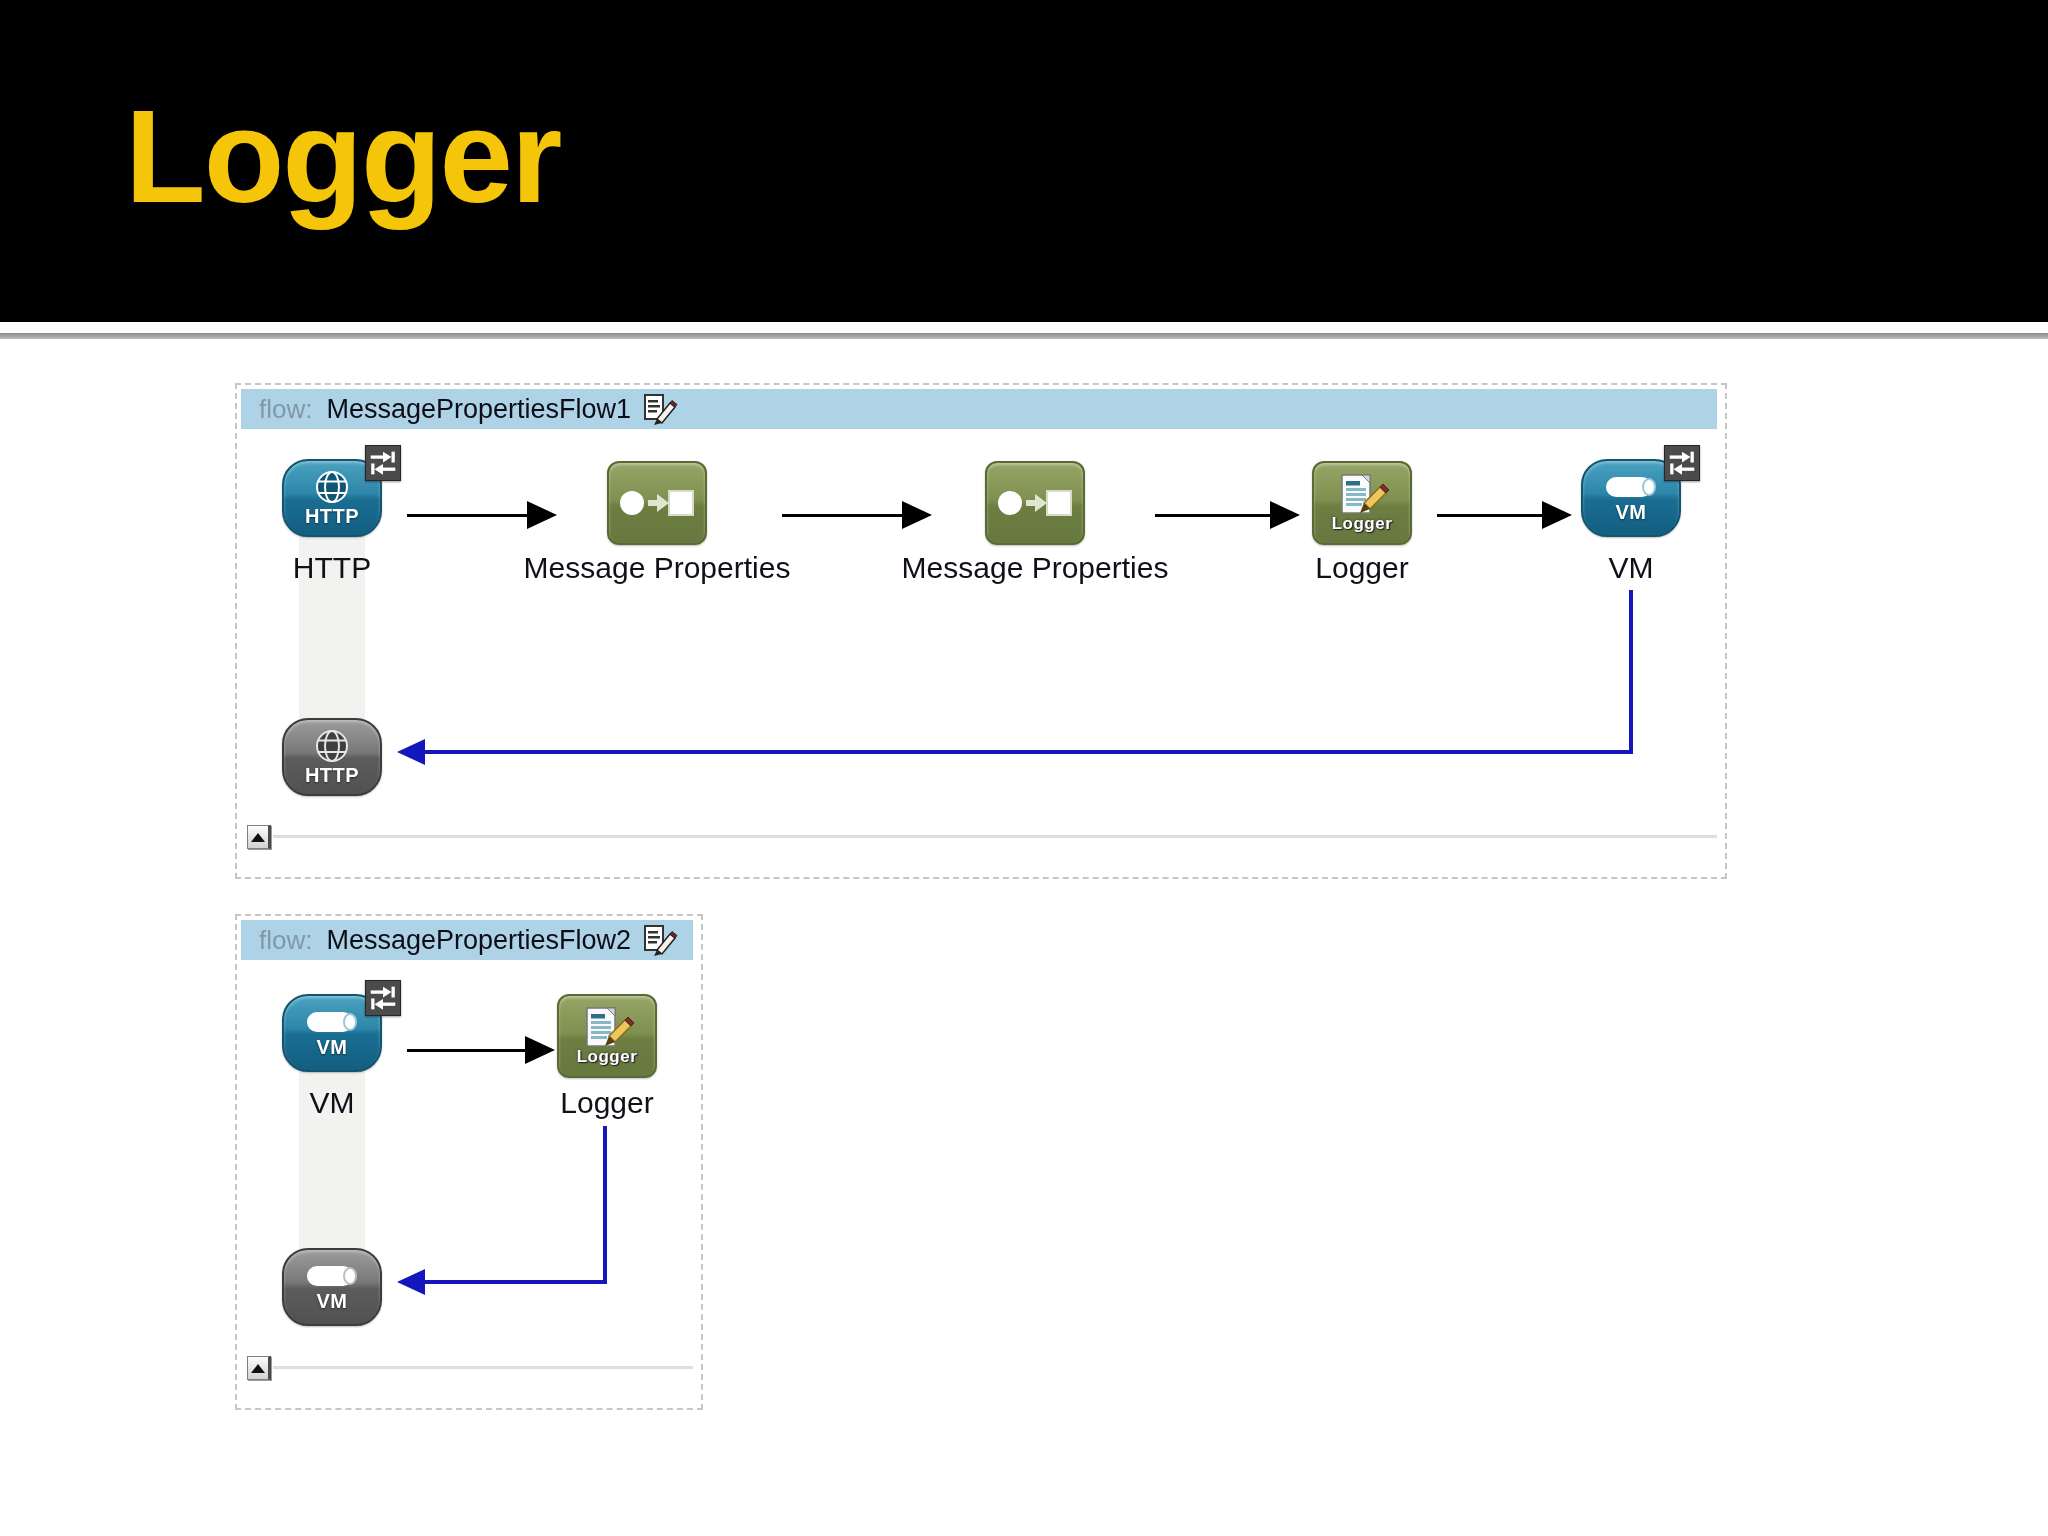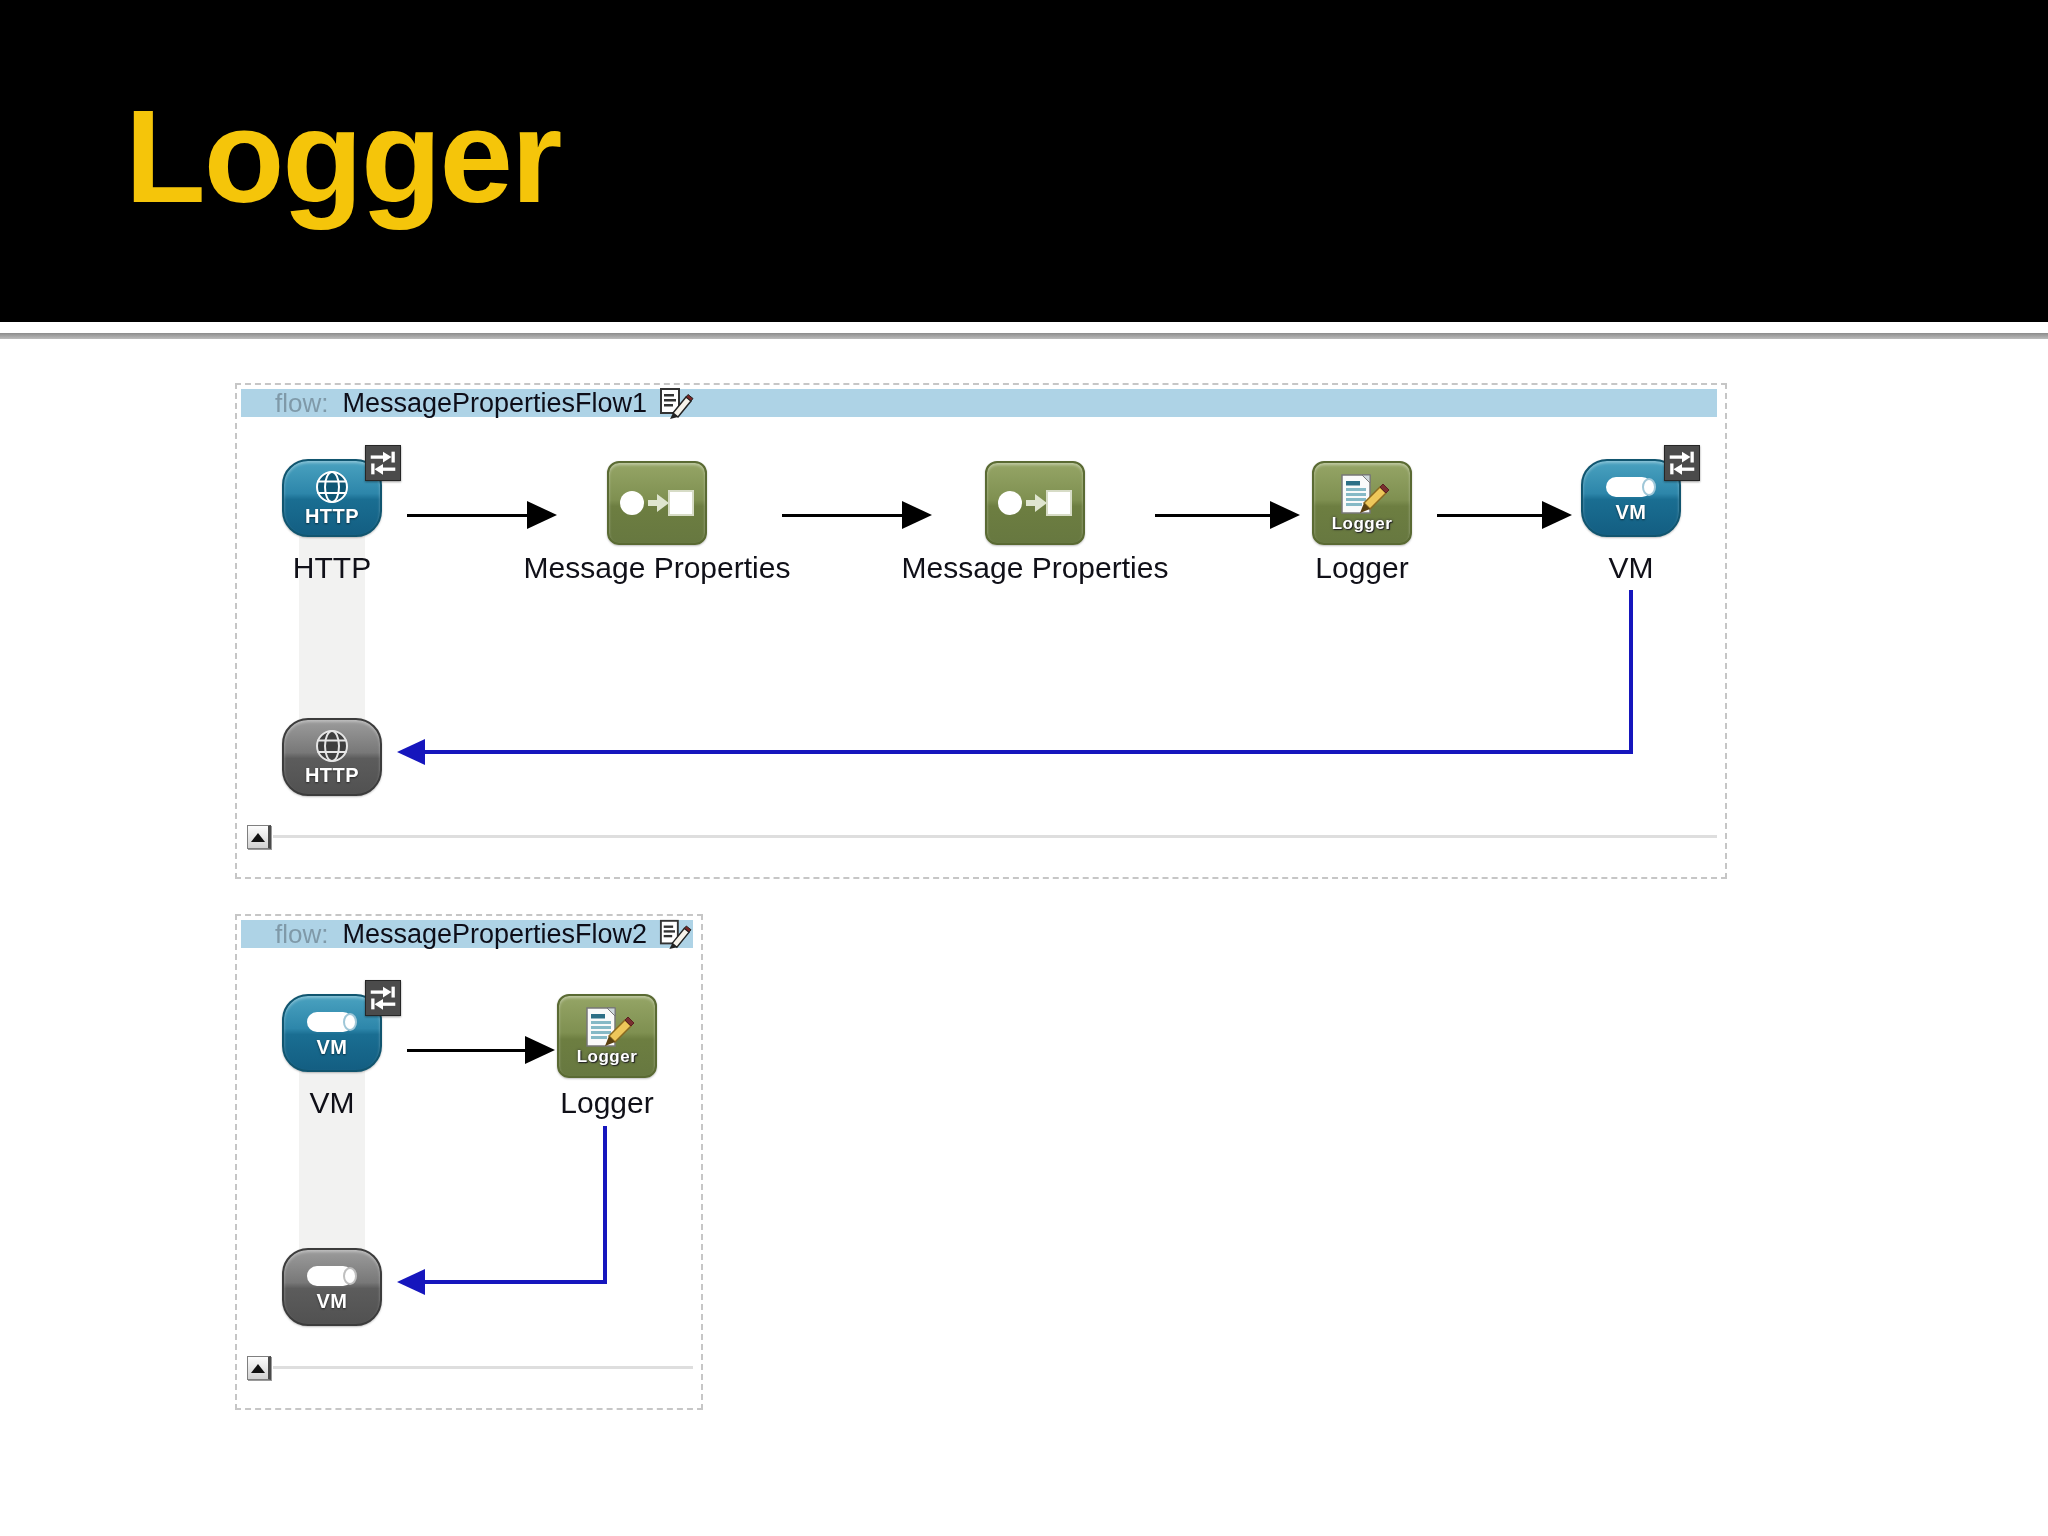--- a/index.html
+++ b/index.html
@@ -15,22 +15,22 @@
   }
   .banner-sep{
     position:absolute;left:0;top:333px;width:2048px;height:6px;
     background:linear-gradient(#8b8b8b,#bcbcbc);
   }
   
   .flow{position:absolute;background:#fff;border:2px dashed #c6c6c6;}
   #flow1{left:235px;top:383px;width:1488px;height:492px;}
   #flow2{left:235px;top:914px;width:464px;height:492px;}
   .flow-header{
-    position:absolute;left:4px;top:4px;height:28px;background:#aed3e6;
-    display:flex;align-items:center;padding-left:34px;box-sizing:border-box;
+    position:absolute;left:4px;top:4px;height:40px;background:#aed3e6;
+    display:flex;align-items:center;padding-left:18px;box-sizing:border-box;
   }
   #flow1 .flow-header{width:1476px;}
   #flow2 .flow-header{width:452px;}
   .flow-prefix{color:#7f99a8;font-size:26px;margin-right:14px;}
   .flow-name{color:#0d0d18;font-size:27px;}
   .edit-icon{margin-left:12px;width:36px;height:32px;cursor:pointer;}
   
   .track{position:absolute;background:#f2f2f1;border-radius:6px;}
   
   .pill{

